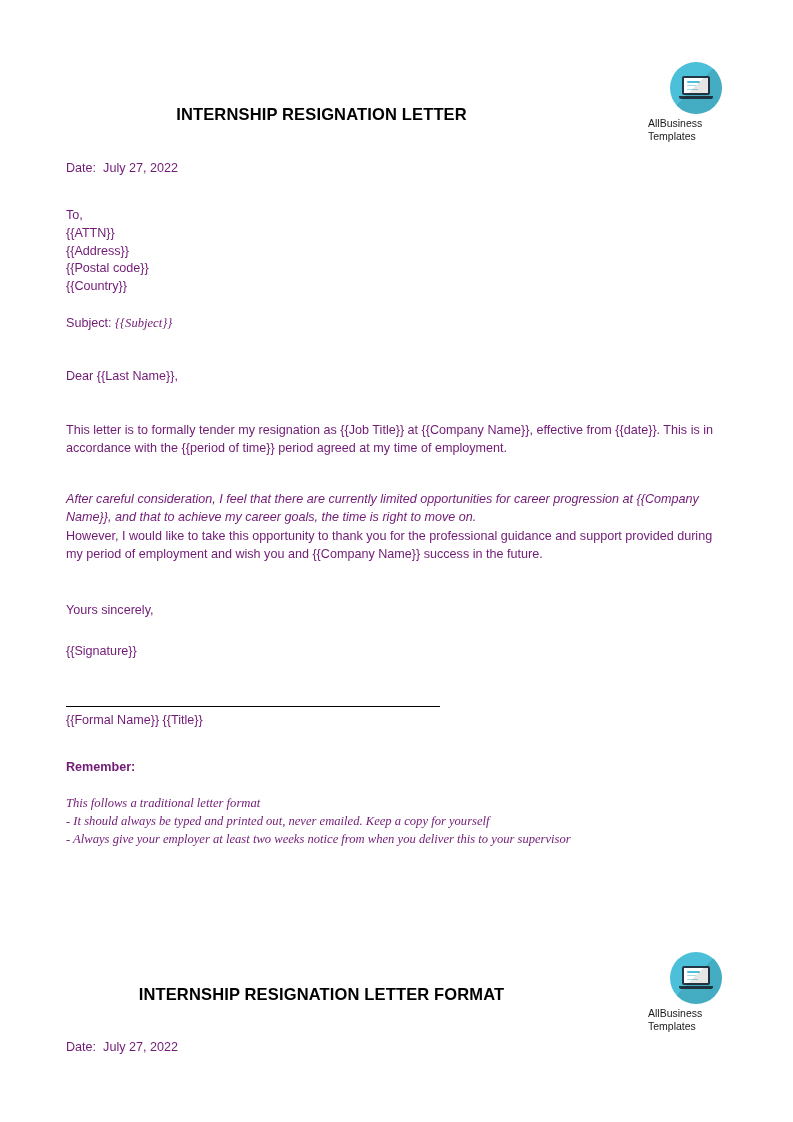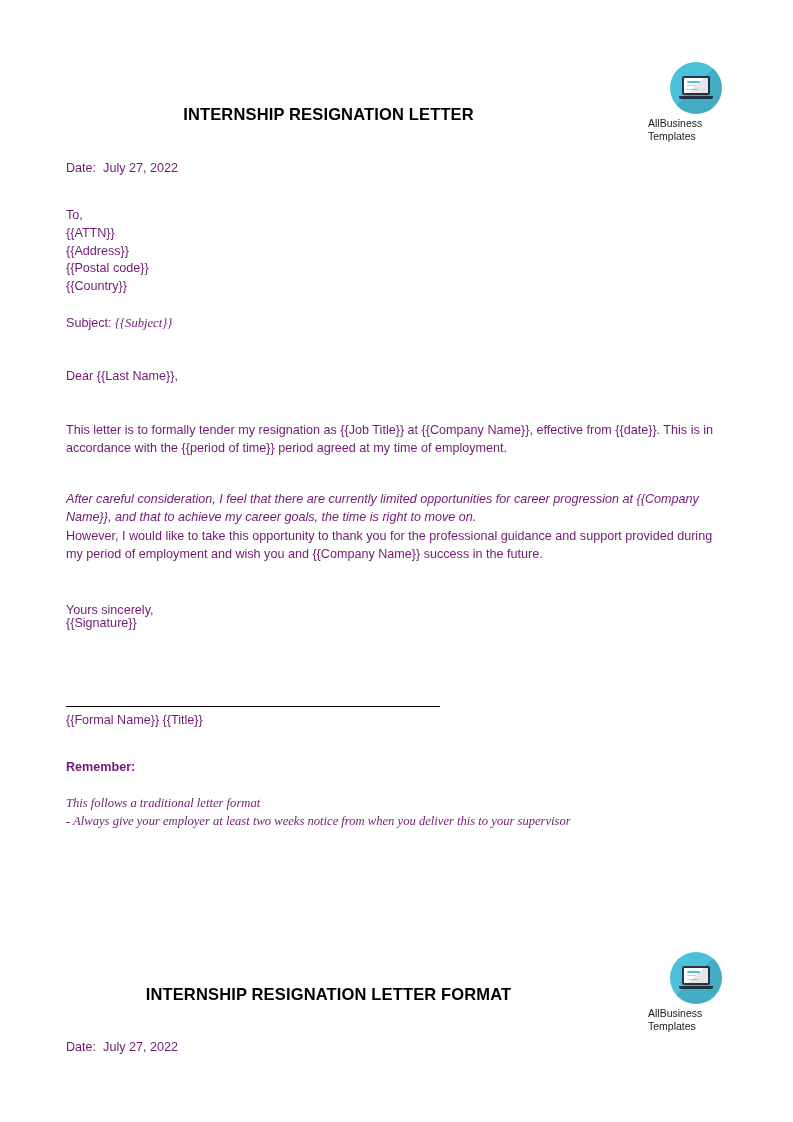--- a/index.html
+++ b/index.html
@@ -92,21 +92,20 @@
   
   .doc-title {
     position: absolute;
     left: 0;
     width: 643px;
     text-align: center;
     font-size: 16.5px;
     font-weight: bold;
     letter-spacing: 0.15px;
     color: #000000;
-    padding-left: 7px;
   }
 
   .body-block {
     position: absolute;
     left: 66px;
     width: 660px;
     font-size: 12.6px;
     line-height: 17.8px;
     color: #701a75;
   }
@@ -179,30 +178,31 @@
   <div class="body-block" style="top:491px;font-style:italic;">
     <p class="para">After careful consideration, I feel that there are currently limited opportunities for career progression at {{Company Name}}, and that to achieve my career goals, the time is right to move on.</p>
   </div>
 
   <div class="body-block" style="top:528px;">
     <p class="para">However, I would like to take this opportunity to thank you for the professional guidance and support provided during my period of employment and wish you and {{Company Name}} success in the future.</p>
   </div>
 
   <div class="body-block" style="top:602px;">Yours sincerely,</div>
 
-  <div class="body-block" style="top:615px;">{{Signature}}</div>
+  <div class="body-block" style="top:643px;">{{Signature}}</div>
 
   <div class="sig-rule"></div>
 
   <div class="body-block bold" style="top:759px;">Remember:</div>
 
   <div class="body-block" style="top:712px;">{{Formal Name}} {{Title}}</div>
 
   <div class="body-block" style="top:795px; width:545px;">
     <p class="para ital"> This follows a traditional letter format</p>
+    <p class="para ital">- It should always be typed and printed out, never emailed. Keep a copy for yourself</p>
     <p class="para ital">- Always give your employer at least two weeks notice from when you deliver this to your supervisor</p>
   </div>
 
   <div class="logo" style="left:648px; top:952px;">
     <div class="logo-mark">
       <div class="laptop">
         <div class="laptop-screen">
           <div class="laptop-line l1"></div>
           <div class="laptop-line l2"></div>
           <div class="laptop-line l3"></div>

